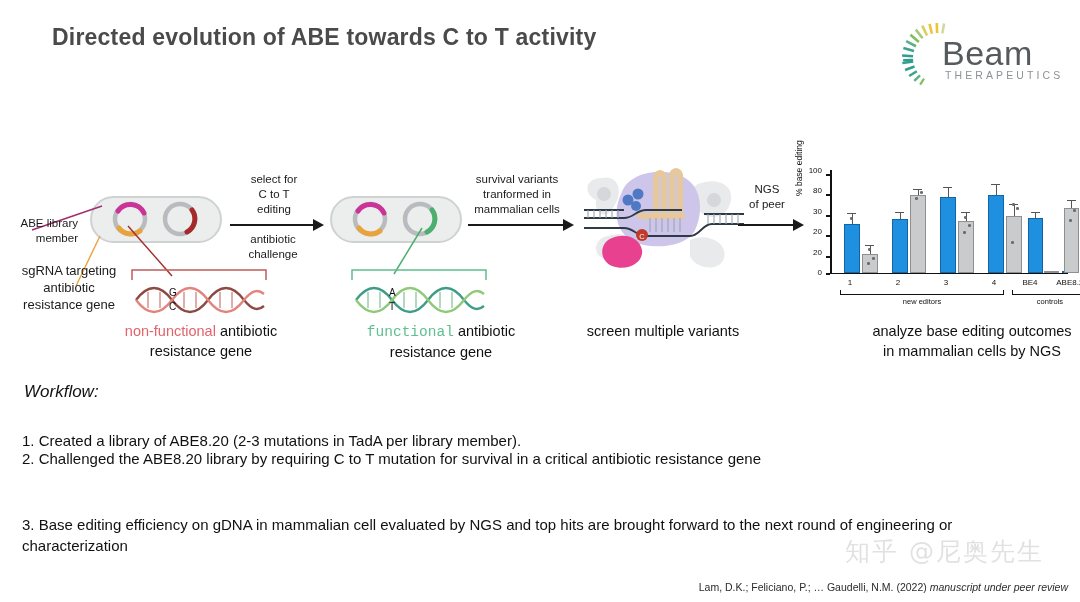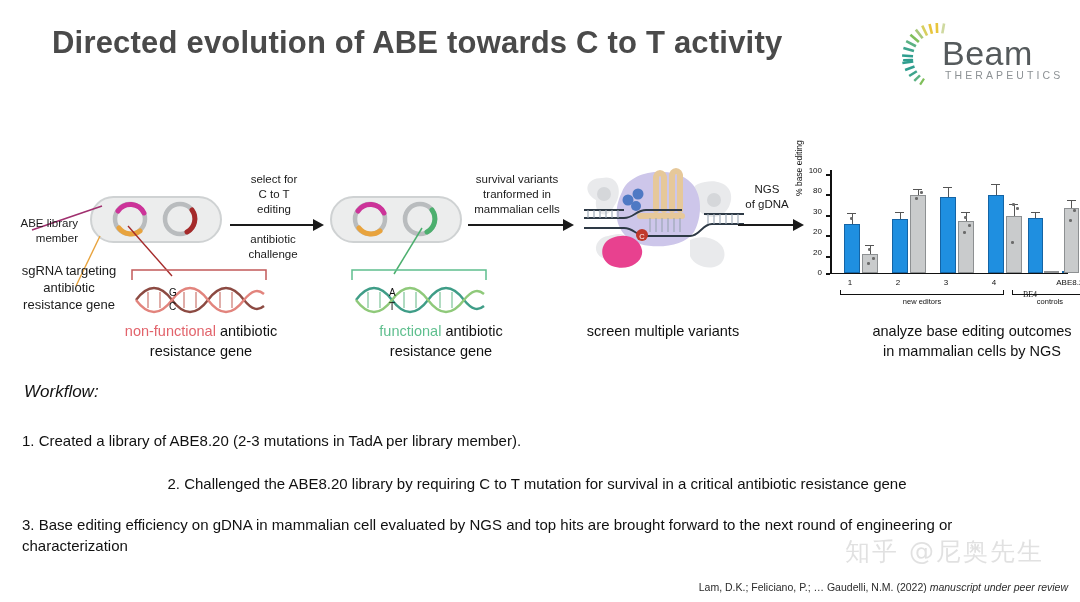--- a/index.html
+++ b/index.html
@@ -7,21 +7,21 @@
     width: 1080px; height: 602px;
     background: #ffffff;
     font-family: "Liberation Sans", sans-serif;
     overflow: hidden;
   }
   #slide { position: relative; width: 1080px; height: 602px; background: #fff; }
 
   
   .title {
     position: absolute; left: 52px; top: 22px; width: 790px;
-    font-size: 31px; font-weight: bold; color: #4a4a4a;
+    font-size: 23px; font-weight: bold; color: #4a4a4a;
     line-height: 1.33; letter-spacing: .2px;
   }
   .logo { position: absolute; right: 32px; top: 14px; width: 150px; height: 78px; }
   .logo-word {
     position: absolute; left: 44px; top: 22px;
     font-size: 34px; color: #555a5c; letter-spacing: .5px; line-height: 1;
   }
   .logo-sub {
     position: absolute; left: 47px; top: 56px;
     font-size: 10.5px; color: #8c9194; letter-spacing: 3.1px; line-height: 1;
@@ -44,21 +44,21 @@
     position: absolute; width: 0; height: 0;
     border-top: 6px solid transparent; border-bottom: 6px solid transparent;
     border-left: 11px solid #1a1a1a;
   }
 
   .caption {
     position: absolute; text-align: center; color: #111;
     font-size: 14.5px; line-height: 1.35;
   }
   .red-word { color: #e2636b; }
-  .green-word { color: #5fbf8e; }
+  .green-word { color: #5fbf8e; font-family: Liberation Mono, monospace; }
 
   
   .chart-box { position: absolute; left: 798px; top: 166px; width: 272px; height: 150px; }
   .y-title {
     position: absolute; left: -4px; top: 30px;
     transform: rotate(-90deg); transform-origin: left top;
     font-size: 8.5px; color: #111; white-space: nowrap;
   }
   .ytick { position: absolute; right: 0; font-size: 8px; color: #111; text-align: right; width: 20px; }
   .plot { position: absolute; left: 32px; top: 4px; width: 238px; height: 104px; }
@@ -273,21 +273,21 @@
       <circle cx="60" cy="32" r="5.5" fill="#4f79c4"></circle>
       <circle cx="58" cy="44" r="5" fill="#4f79c4"></circle>
 
       <circle cx="64" cy="73" r="6" fill="#c0392b"></circle>
       <text x="64" y="76.5" font-size="7.5" fill="#fff" text-anchor="middle" font-family="Liberation Sans, sans-serif">C</text>
     </svg>
 
     <div class="caption" style="left:558px; top:164px; width:210px;">screen multiple variants</div>
 
     <div class="lbl c" style="left:736px; top:24px; width:62px; white-space:pre-line;">NGS
-of gDNA</div>
+of peer</div>
     <div class="arrow-line" style="left:738px; top:66px; width:56px;"></div>
     <div class="arrow-head" style="left:793px; top:61px;"></div>
   </div>
 
   <div class="chart-box">
     <div class="y-title">% base editing</div>
 
     <div class="ytick" style="left:4px; top:0px;">100</div>
     <div class="ytick" style="left:4px; top:20px;">80</div>
     <div class="ytick" style="left:4px; top:41px;">30</div>
@@ -355,37 +355,37 @@
       <div class="errbar" style="left:241px; bottom:66px; height:7px;"></div>
       <div class="errcap" style="left:237px; bottom:73px; width:9px;"></div>
       <div class="dot" style="left:239px; bottom:52px;"></div>
       <div class="dot" style="left:243px; bottom:62px;"></div>
     </div>
 
     <div class="xlab" style="left:40px; top:112px; width:24px;">1</div>
     <div class="xlab" style="left:88px; top:112px; width:24px;">2</div>
     <div class="xlab" style="left:136px; top:112px; width:24px;">3</div>
     <div class="xlab" style="left:184px; top:112px; width:24px;">4</div>
-    <div class="xlab" style="left:212px; top:124px; width:40px;font-family:Liberation Serif, serif;">BE4</div>
+    <div class="xlab" style="left:212px; top:112px; width:40px;">BE4</div>
     <div class="xlab" style="left:250px; top:112px; width:48px;">ABE8.20</div>
 
     <div class="bracket" style="left:42px; top:124px; width:164px;"></div>
     <div class="grp" style="left:42px; top:131px; width:164px;">new editors</div>
     <div class="bracket" style="left:214px; top:124px; width:76px;"></div>
     <div class="grp" style="left:214px; top:131px; width:76px;">controls</div>
   </div>
 
   <div class="caption" style="left:832px; top:322px; width:280px;">
     <span>analyze base editing outcomes</span><br>
     <span>in mammalian cells by NGS</span>
   </div>
 
   <div class="workflow-h">Workflow:</div>
   <div class="wf" style="top:430px; width:1030px;">1. Created a library of ABE8.20 (2-3 mutations in TadA per library member).</div>
-  <div class="wf" style="top:473px; width:1030px;text-align:center;">2. Challenged the ABE8.20 library by requiring C to T mutation for survival in a critical antibiotic resistance gene</div>
+  <div class="wf" style="top:448px; width:1030px;">2. Challenged the ABE8.20 library by requiring C to T mutation for survival in a critical antibiotic resistance gene</div>
   <div class="wf" style="top:514px; width:1040px;">3. Base editing efficiency on gDNA in mammalian cell evaluated by NGS and top hits are brought forward to the next round of engineering or characterization</div>
 
   <div class="watermark">知乎 @尼奥先生</div>
   <div class="footer">
     <span>Lam, D.K.; Feliciano, P.; … Gaudelli, N.M. (2022) </span><i>manuscript under peer review</i>
   </div>
 
 </div>
 
 </body></html>

